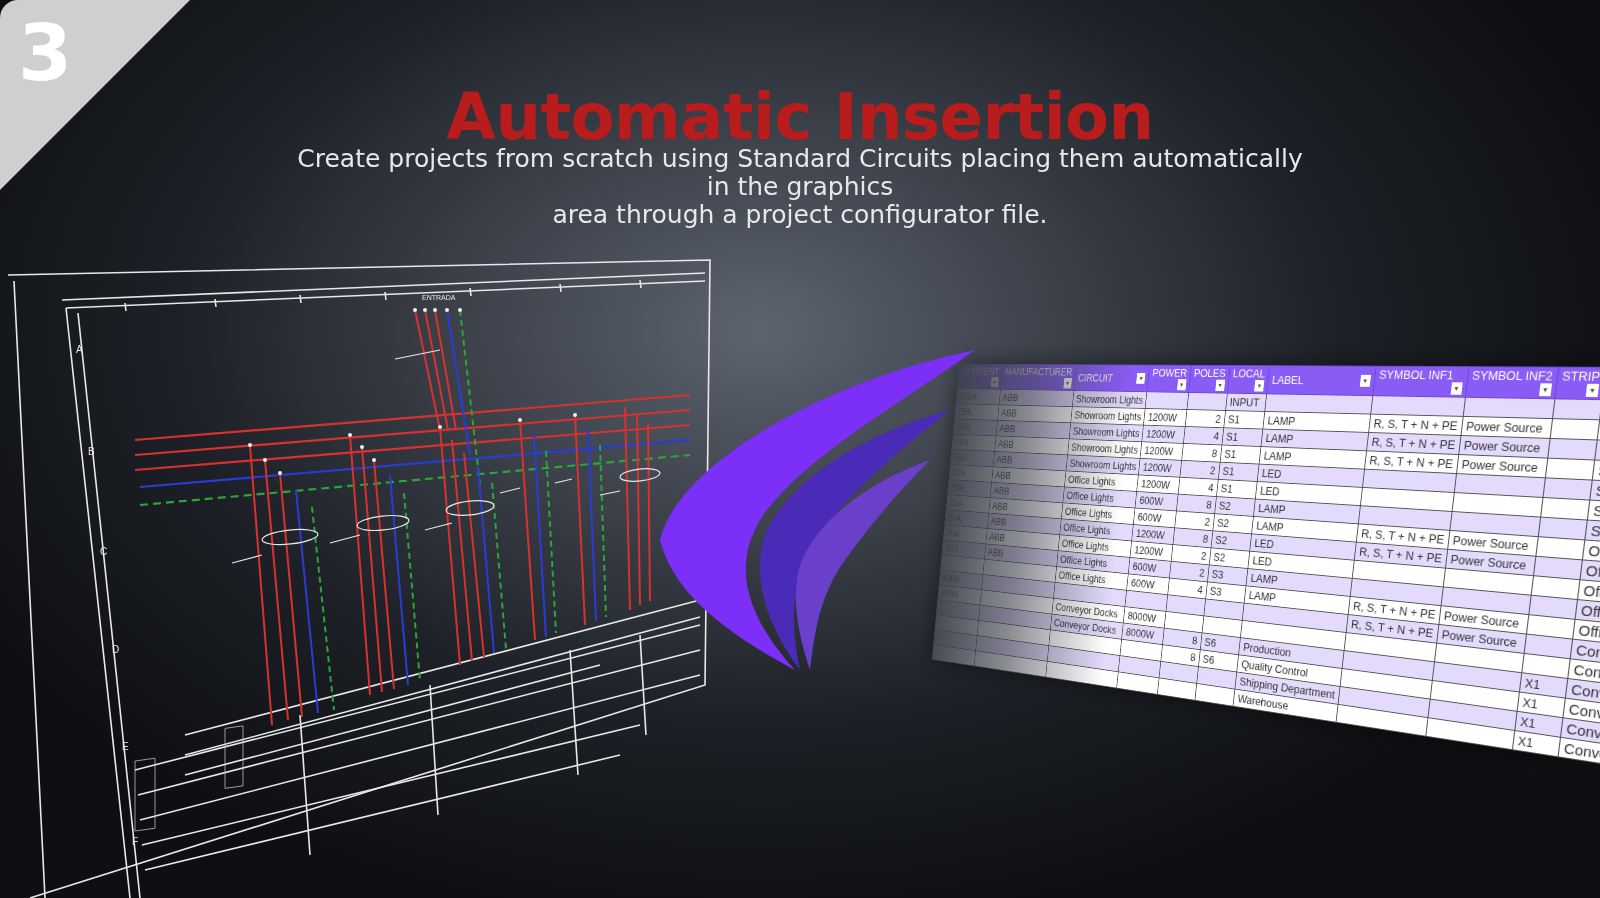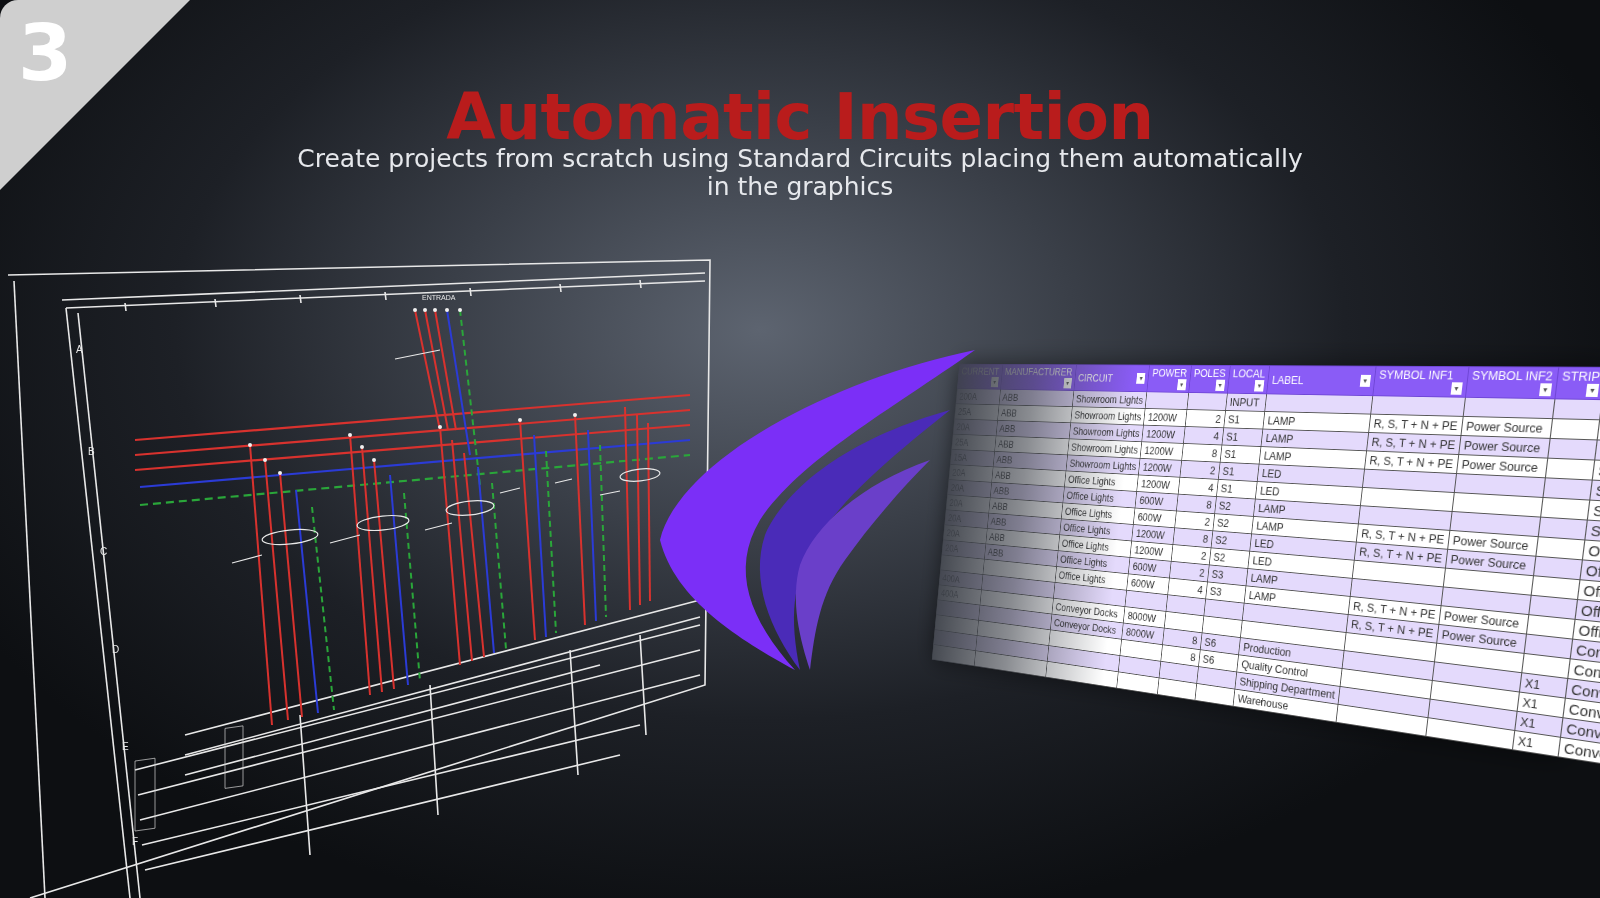--- a/index.html
+++ b/index.html
@@ -72,20 +72,21 @@
 <body>
 
 <div class="frame">
 
   <div class="badge"></div>
   <div class="badge-num">3</div>
 
   <div class="title">Automatic Insertion</div>
   <div class="subtitle">
     <div>Create projects from scratch using Standard Circuits placing them automatically in the graphics</div>
+    <div>area through a project configurator file.</div>
   </div>
 
   <svg class="cad" viewBox="0 0 730 643" xmlns="http://www.w3.org/2000/svg">
     <g fill="none" stroke="#e8e8e8" stroke-width="1.6">
 
       <path d="M8 20 L710 5 L705 430 L30 643"></path>
       <path d="M14 26 L45 643"></path>
 
       <path d="M62 45 L705 18"></path>
       <path d="M66 53 L705 26"></path>

